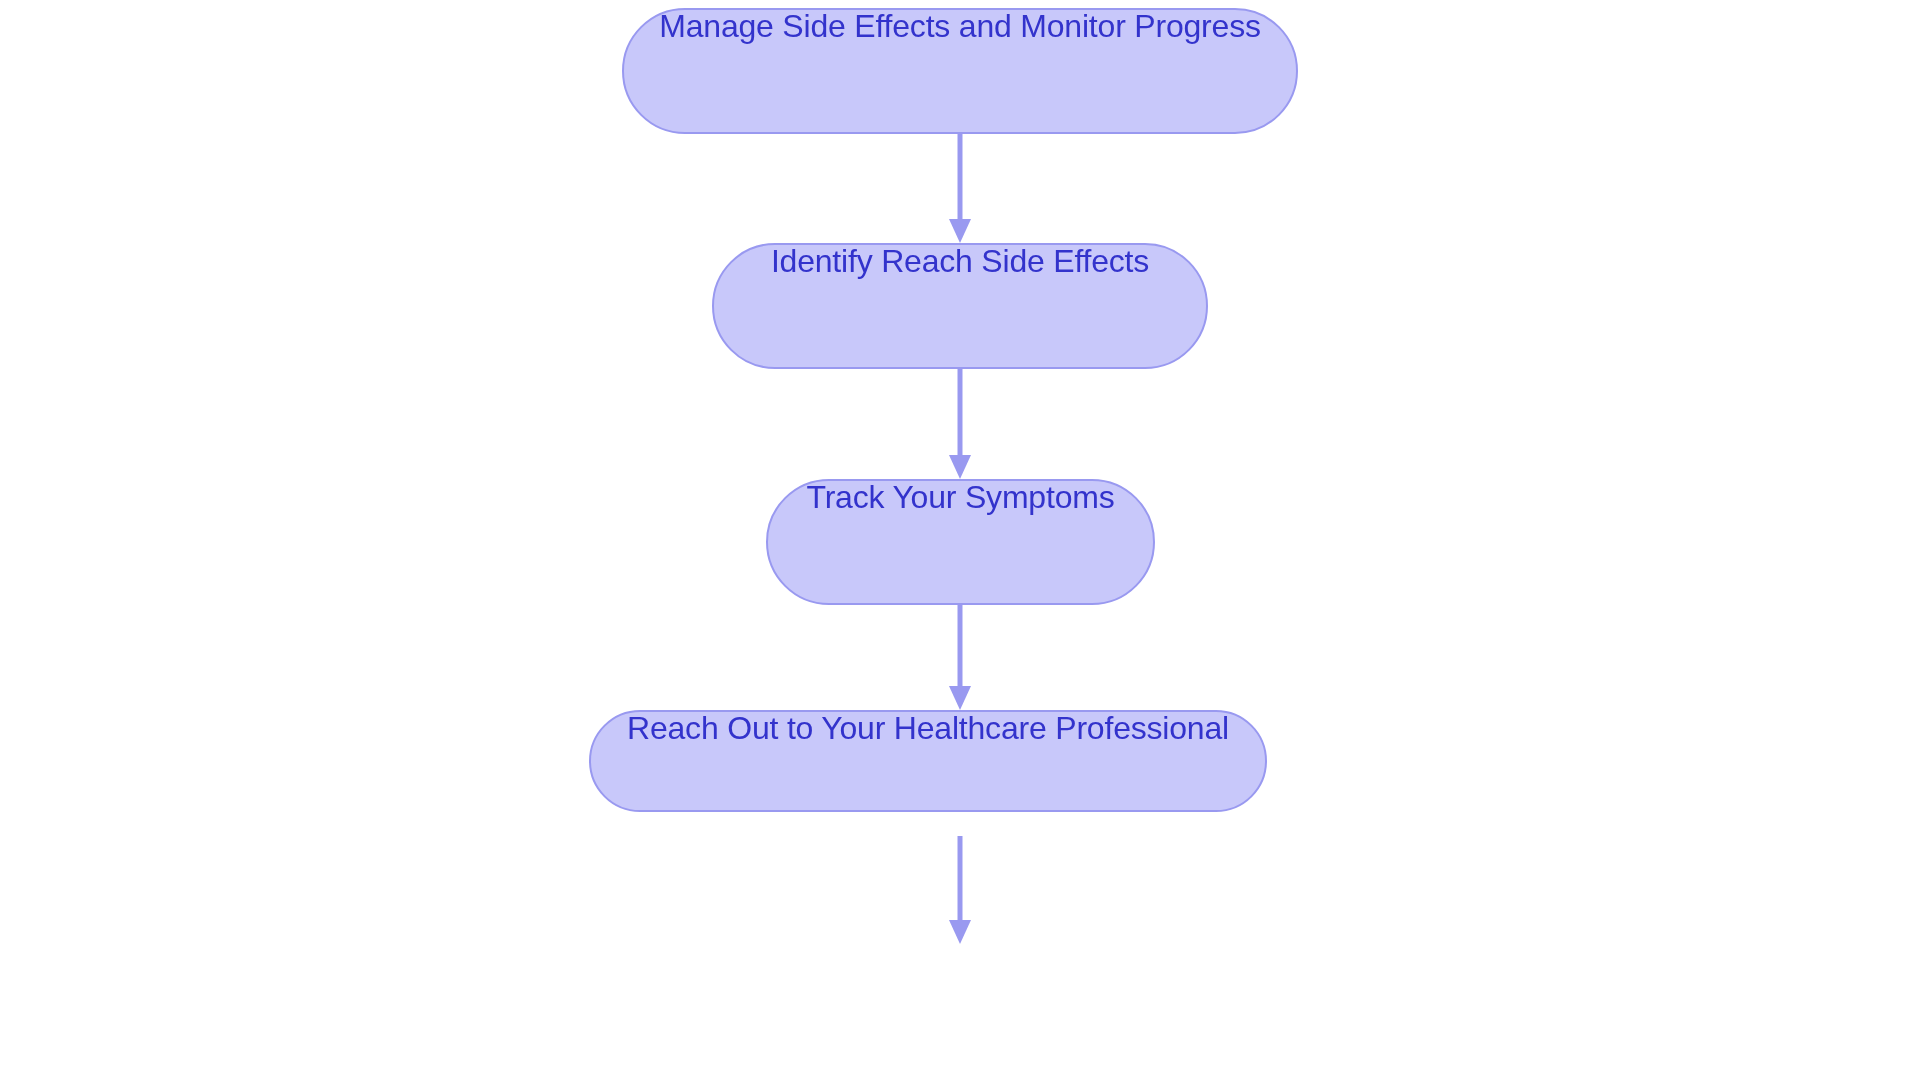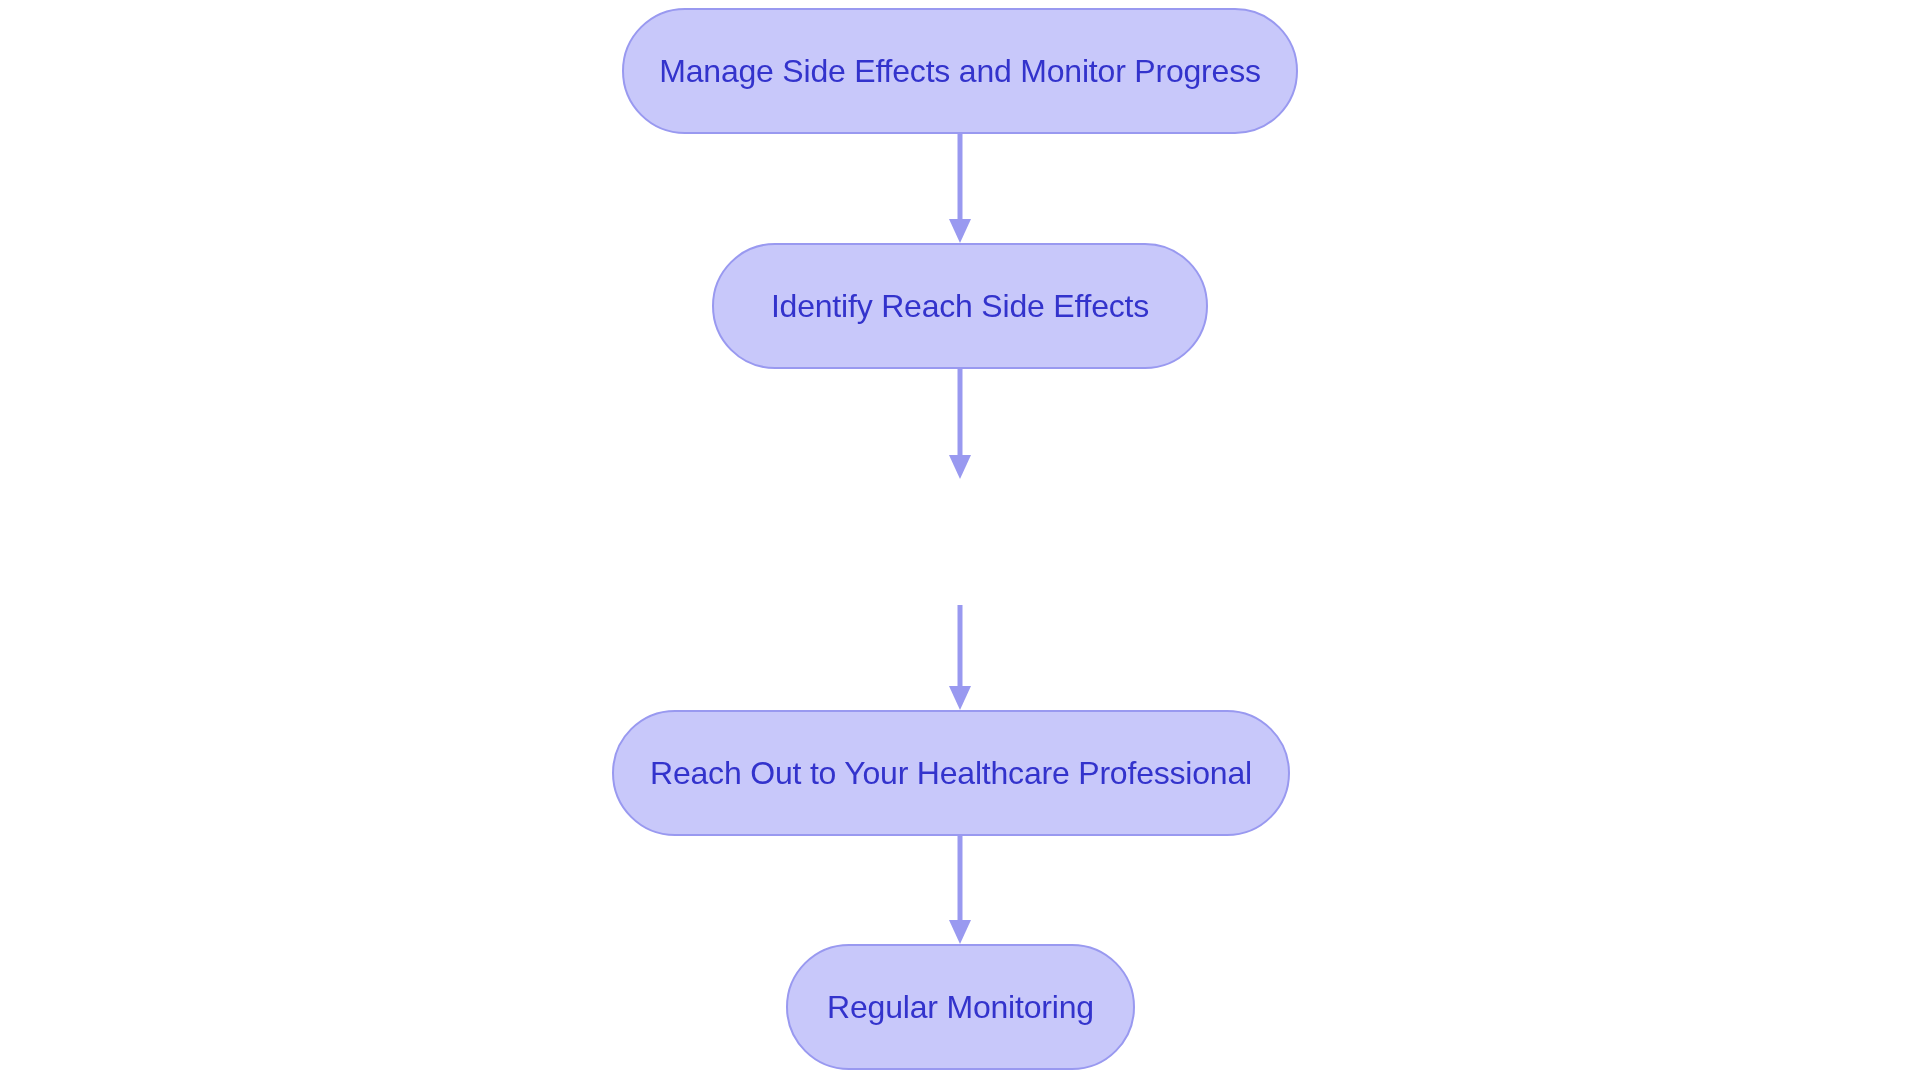--- a/index.html
+++ b/index.html
@@ -16,21 +16,20 @@
   #flowchart {
     position: relative;
     width: 1920px;
     height: 1083px;
     background: #ffffff;
   }
   .node {
     position: absolute;
     box-sizing: border-box;
     display: flex;
-    align-items: center;
     justify-content: center;
     background: #c8c8fa;
     border: 2px solid #9999f0;
     border-radius: 999px;
     color: #3333cc;
     white-space: nowrap;
   }
   .node-label {
     font-size: 32px;
     line-height: 1;
@@ -81,22 +80,22 @@
   </div>
 
   <div class="node" style="left:622px; top:8px; width:676px; height:126px;">
     <span class="node-label">Manage Side Effects and Monitor Progress</span>
   </div>
 
   <div class="node" style="left:712px; top:243px; width:496px; height:126px;">
     <span class="node-label">Identify Reach Side Effects</span>
   </div>
 
+  <div class="node" style="left:766px; top:479px; width:389px; height:126px;">
+    <span class="node-label">Track Your Symptoms</span>
+  </div>
 
-  <div class="node" style="left:612px; top:710px; width:678px; height:126px;">
+  <div class="node" style="left:589px; top:710px; width:678px; height:102px;">
     <span class="node-label">Reach Out to Your Healthcare Professional</span>
   </div>
 
-  <div class="node" style="left:786px; top:944px; width:349px; height:126px;">
-    <span class="node-label">Regular Monitoring</span>
-  </div>
 
 </div>
 
 </body></html>

